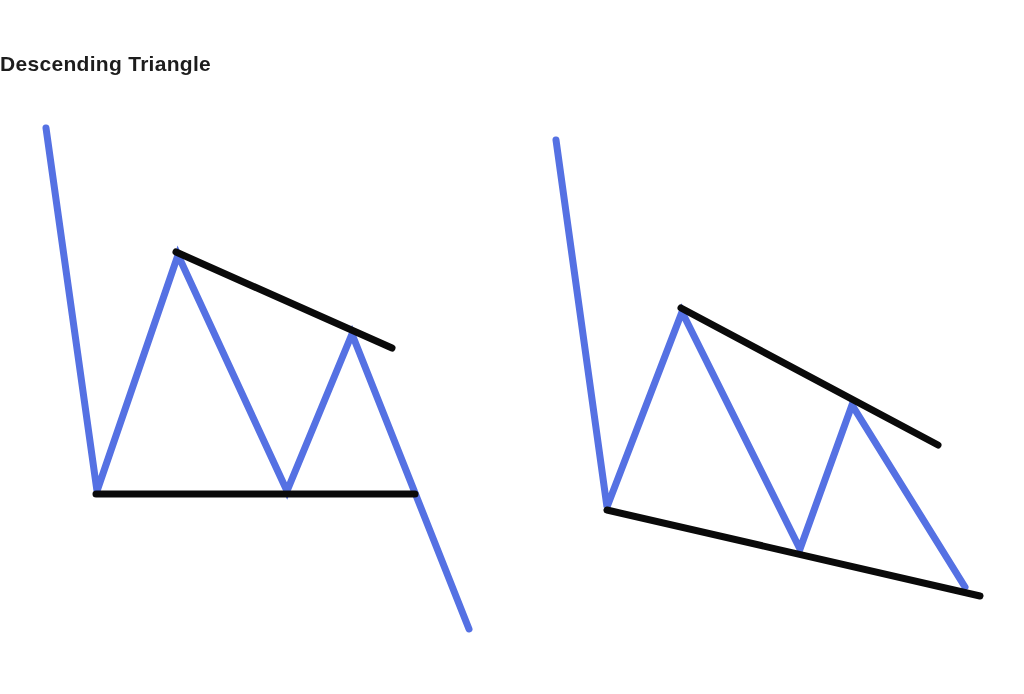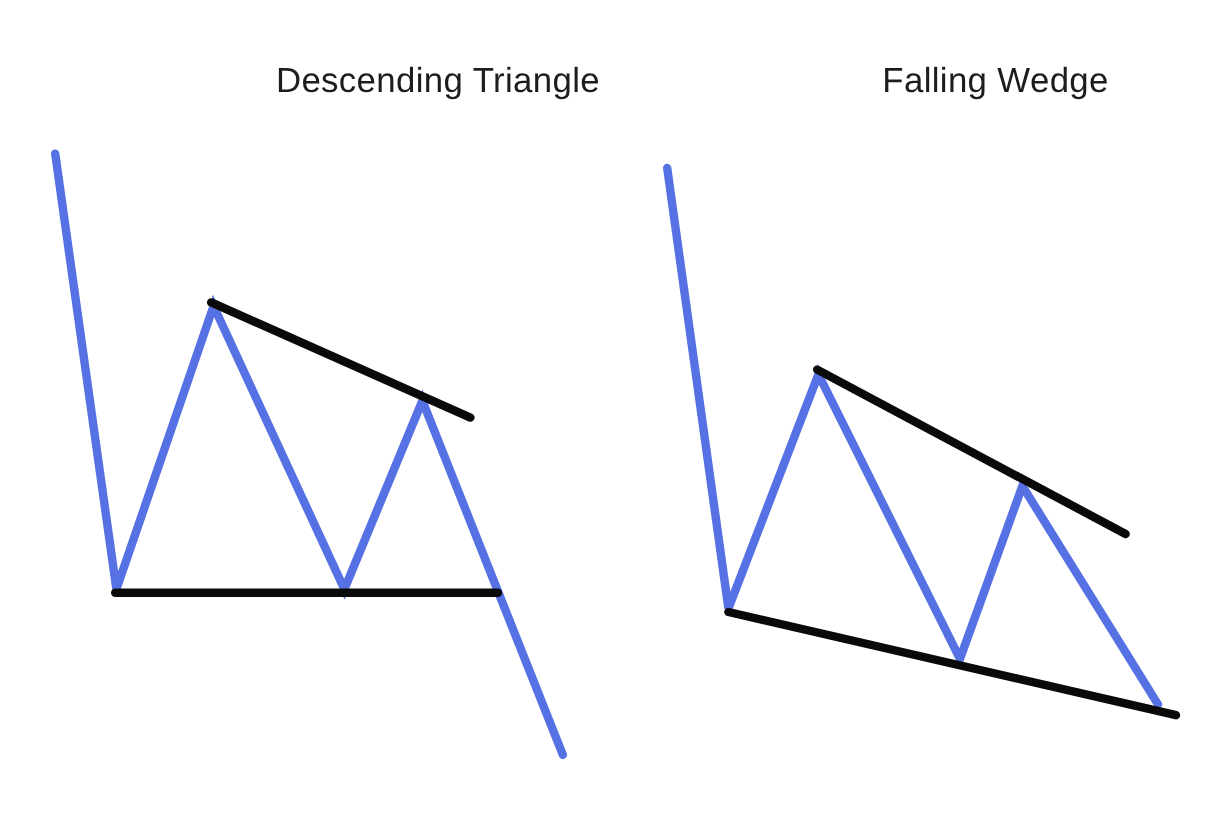--- a/index.html
+++ b/index.html
@@ -11,25 +11,25 @@
     position: relative;
     width: 1024px;
     height: 694px;
     background: var(--c-background, #ffffff);
     overflow: hidden;
     font-family: "Liberation Sans", sans-serif;
   }
   .pattern-title {
     position: absolute;
     top: 52px;
-    font-size: 29px;
-    font-weight: 400;
+    font-size: 21px;
+    font-weight: 700;
     letter-spacing: 0.3px;
     color: var(--c-title_text, #1d1d1d);
-    text-align: right;
+    text-align: left;
     white-space: nowrap;
   }
   .pattern-title.left  { left: 0px;   width: 500px; }
   .pattern-title.right { left: 524px; width: 400px; }
   svg.patterns {
     position: absolute;
     left: 0; top: 0;
     width: 1024px;
     height: 694px;
   }
@@ -47,21 +47,20 @@
     stroke-linecap: round;
   }
 </style>
 </head>
 <body>
 
 <div class="canvas">
 
   <div class="pattern-title left">Descending Triangle</div>
 
-  <div class="pattern-title right">Falling Wedge</div>
 
   <svg class="patterns" viewBox="0 0 1024 694" xmlns="http://www.w3.org/2000/svg">
 
     <polyline class="price-line" points="46,128 97,491 178,255 287,491 352,334 469,629"></polyline>
     <polyline class="trend-line" points="176,252 392,348"></polyline>
     <polyline class="trend-line" points="96,494 415,494"></polyline>
 
     <polyline class="price-line" points="556,140 607,507 682,312 800,549 852,405 965,587"></polyline>
     <polyline class="trend-line" points="681,308 938,445"></polyline>
     <polyline class="trend-line" points="607,510 980,596"></polyline>

